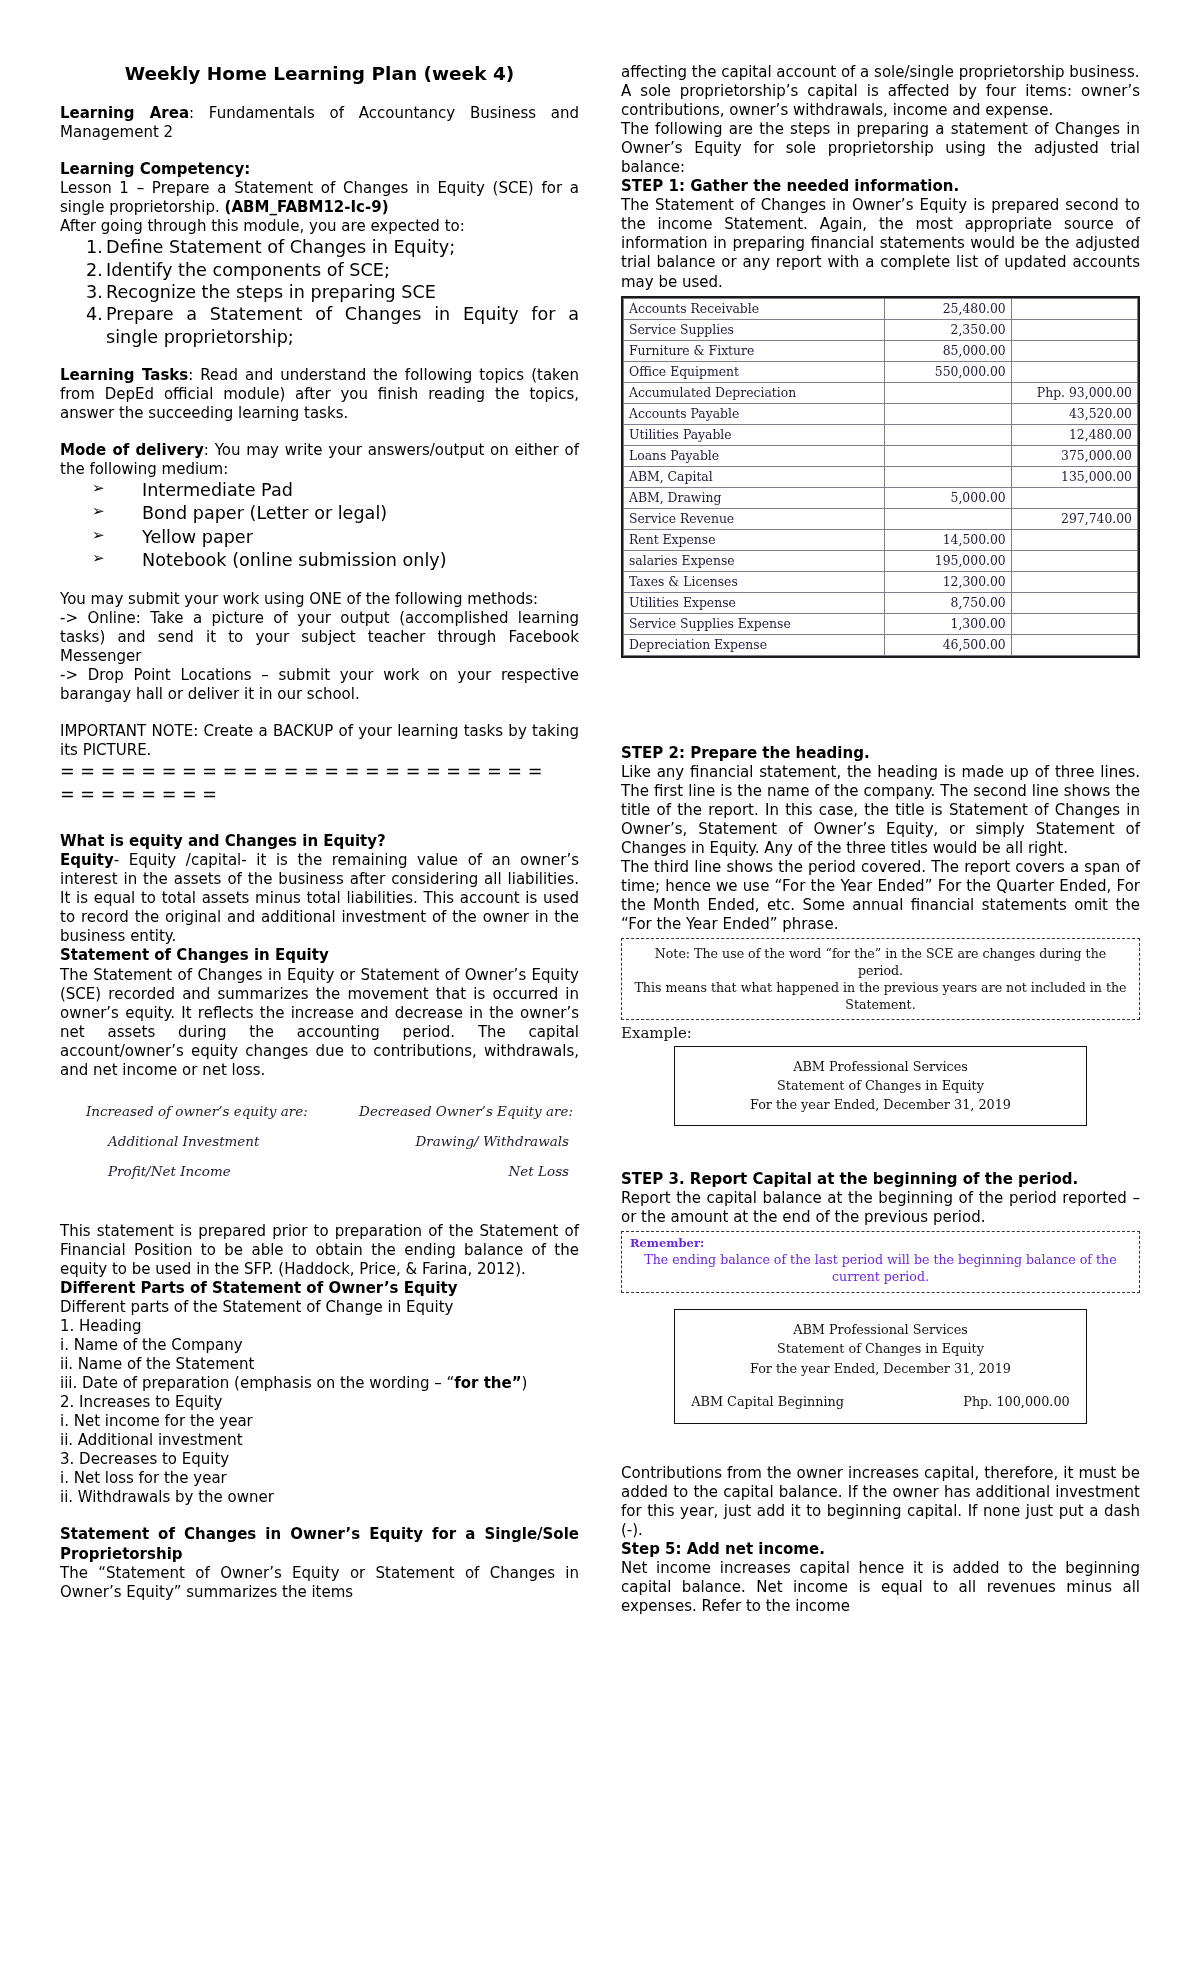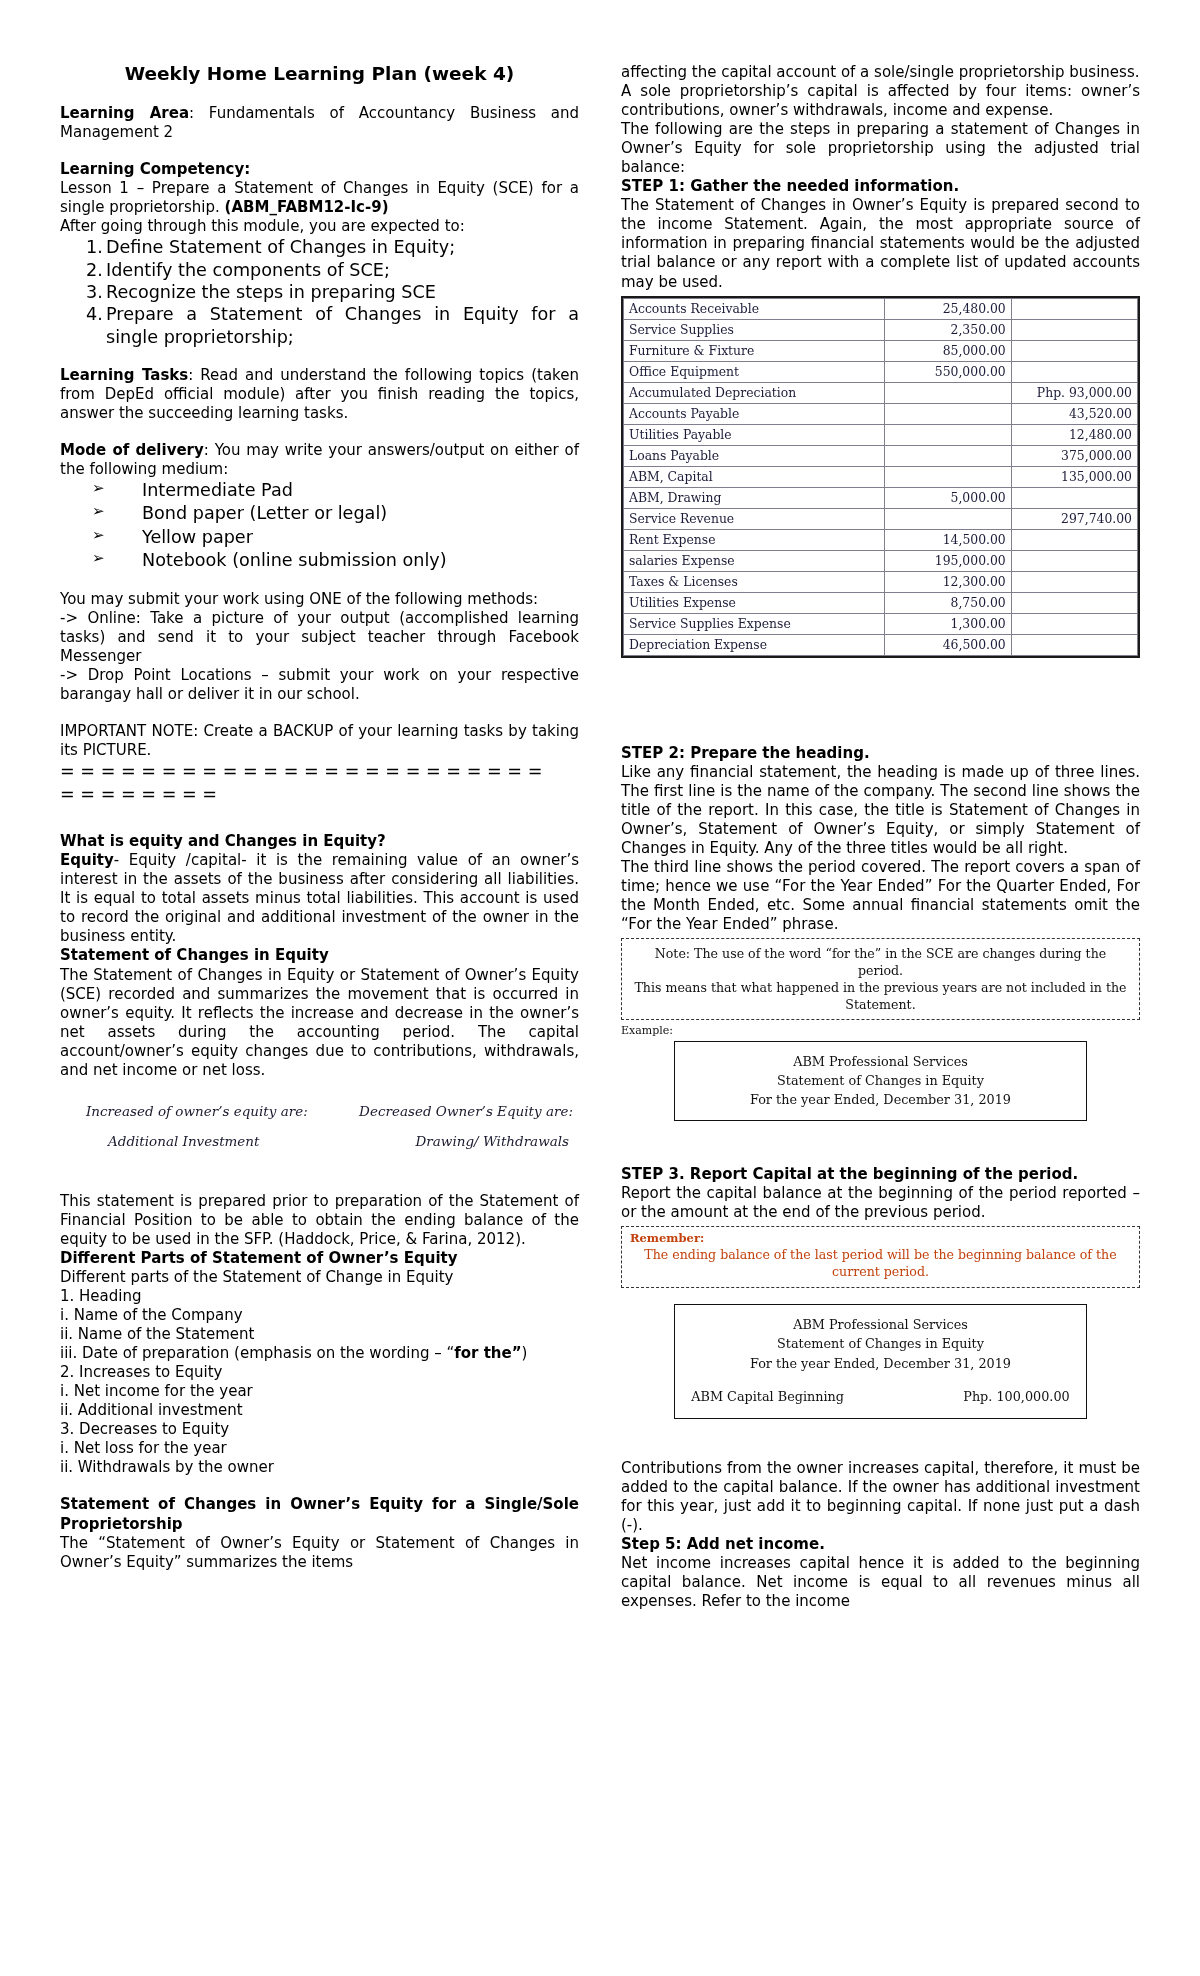--- a/index.html
+++ b/index.html
@@ -36,24 +36,24 @@
   .tb .dr{width:24%;text-align:right;}
   .tb .cr{width:24%;text-align:right;}
   .tb tr.total td{font-weight:bold;border-top:2px solid #222;}
   .tbwrap{border:2px solid #1a1a1a;margin-top:4px;}
   
   .notebox{border:1px dashed #333;padding:6px 10px;font-family:"DejaVu Serif","Liberation Serif",serif;font-size:12.6px;text-align:center;line-height:1.35;color:#111;}
   .hdrbox{border:1.6px solid #111;margin:0 auto;width:76%;padding:10px 8px;font-family:"DejaVu Serif","Liberation Serif",serif;font-size:12.8px;text-align:center;line-height:1.5;color:#111;}
   .hdrbox2{border:1.6px solid #111;margin:0 auto;width:76%;padding:10px 8px 12px 8px;font-family:"DejaVu Serif","Liberation Serif",serif;font-size:12.8px;line-height:1.5;color:#111;}
   .hdrbox2 .c{text-align:center;}
   .hdrbox2 .row{display:flex;justify-content:space-between;margin-top:14px;padding:0 8px;}
-  .remem{border:1px dashed #333;padding:4px 8px 7px 8px;font-family:"DejaVu Serif","Liberation Serif",serif;font-size:12.6px;color:#c2410c;line-height:1.35;}
+  .remem{border:1px dashed #333;padding:4px 8px 7px 8px;font-family:"DejaVu Serif","Liberation Serif",serif;font-size:12.6px;color:#6d28d9;line-height:1.35;}
   .remem .lbl{font-weight:bold;font-size:11.5px;}
   .remem .c{text-align:center;}
-  .example{font-family:"DejaVu Serif","Liberation Serif",serif;font-size:11px;margin-bottom:4px;color:#111;}
+  .example{font-family:"DejaVu Serif","Liberation Serif",serif;font-size:15px;margin-bottom:4px;color:#111;}
 </style>
 </head>
 <body>
 
 <div class="page">
 
   <div class="cols">
 
     <div class="col left">
 
@@ -112,20 +112,24 @@
 
       <table class="eqtab">
         <tbody>
             <tr>
           <td class="l">Increased of owner’s equity are:</td>
           <td class="r">Decreased Owner’s Equity are:</td>
         </tr>
         <tr>
           <td class="l2">Additional Investment</td>
           <td class="r2">Drawing/ Withdrawals</td>
+        </tr>
+        <tr>
+          <td class="l2">Profit/Net Income</td>
+          <td class="r2">Net Loss</td>
         </tr>
       </tbody>
         </table>
 
       <div class="gap"></div>
       <div class="gap"></div>
 
       <p class="t">This statement is prepared prior to preparation of the Statement of Financial Position to be able to obtain the ending balance of the equity to be used in the SFP. (Haddock, Price, &amp; Farina, 2012).</p>
       <p class="t b">Different Parts of Statement of Owner’s Equity</p>
       <p class="t">Different parts of the Statement of Change in Equity</p>

